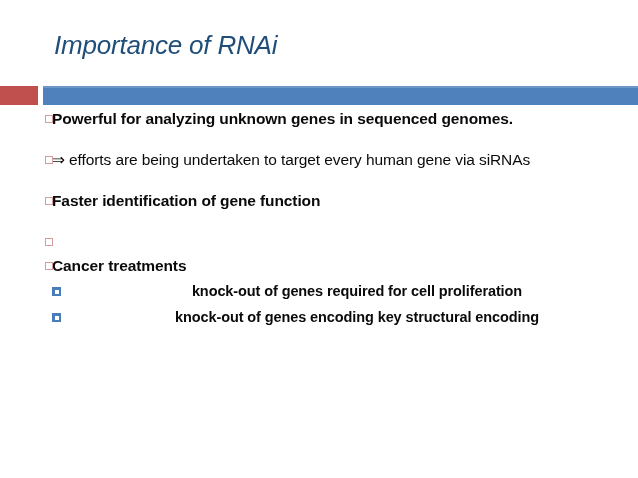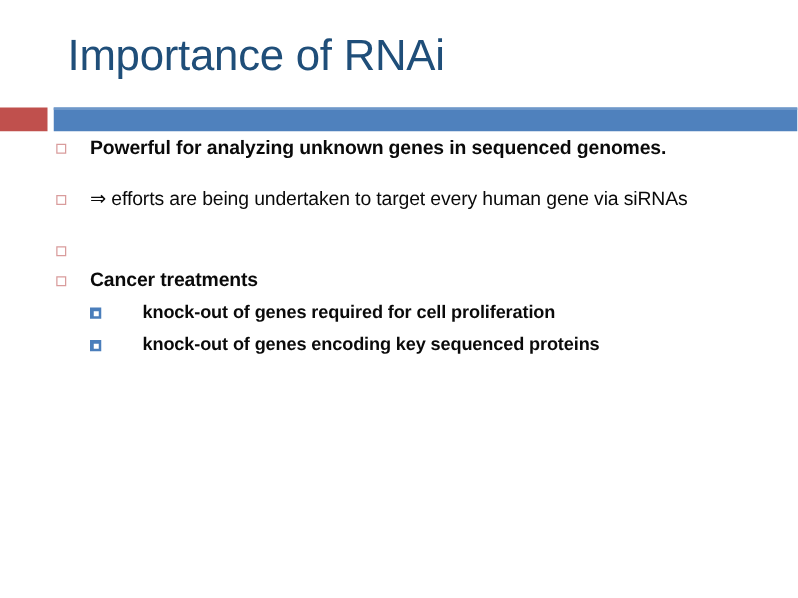--- a/index.html
+++ b/index.html
@@ -22,26 +22,27 @@
     height: 478px;
     background: #ffffff;
     box-sizing: border-box;
   }
 
   
   .slide-title {
     position: absolute;
     left: 54px;
     top: 24px;
-    font-size: 35px;
+    font-size: 26px;
     line-height: 42px;
     font-weight: 400;
     color: #1F4E79;
     letter-spacing: -0.2px;
     white-space: nowrap;
+    font-style: italic;
   }
 
   
   .rule {
     position: absolute;
     left: 0;
     top: 86px;
     width: 638px;
     height: 19px;
   }
@@ -74,21 +75,21 @@
   
   .body {
     position: absolute;
     left: 0;
     top: 108px;
     width: 638px;
   }
 
   .bullet {
     position: relative;
-    padding-left: 72px;
+    padding-left: 52px;
     padding-right: 18px;
     margin-bottom: 20px;
   }
   .bullet:last-child { margin-bottom: 0; margin-top: 44px; }
 
   .bullet-text {
     font-size: 15.5px;
     line-height: 21px;
     font-weight: bold;
     color: #0a0a0a;
@@ -108,20 +109,21 @@
   }
 
   
   .sublist {
     margin-top: 4px;
   }
   .subbullet {
     position: relative;
     padding-left: 42px;
     margin-bottom: 4px;
+    text-align: center;
   }
   .subbullet:last-child { margin-bottom: 0; }
 
   .subbullet-text {
     font-size: 14.5px;
     line-height: 22px;
     font-weight: bold;
     color: #0a0a0a;
     letter-spacing: -0.1px;
   }
@@ -165,35 +167,39 @@
     <div class="bullet">
       <span class="marker-l1"></span>
       <div class="bullet-text">Powerful for analyzing unknown genes in sequenced genomes.</div>
     </div>
 
     <div class="bullet">
       <span class="marker-l1"></span>
       <div class="bullet-text arrow-glyph">⇒ efforts are being undertaken to target every human gene via siRNAs</div>
     </div>
 
+    <div class="bullet">
+      <span class="marker-l1"></span>
+      <div class="bullet-text">Faster identification of gene function</div>
+    </div>
 
     <div class="bullet">
       <span class="marker-l1"></span>
     </div>
 
     <div class="bullet">
       <span class="marker-l1"></span>
       <div class="bullet-text">Cancer treatments</div>
 
       <div class="sublist">
         <div class="subbullet">
           <span class="marker-l2"></span>
           <div class="subbullet-text">knock-out of genes required for cell proliferation</div>
         </div>
         <div class="subbullet">
           <span class="marker-l2"></span>
-          <div class="subbullet-text">knock-out of genes encoding key sequenced proteins</div>
+          <div class="subbullet-text">knock-out of genes encoding key structural encoding</div>
         </div>
       </div>
     </div>
 
   </div>
 </div>
 
 </body></html>

